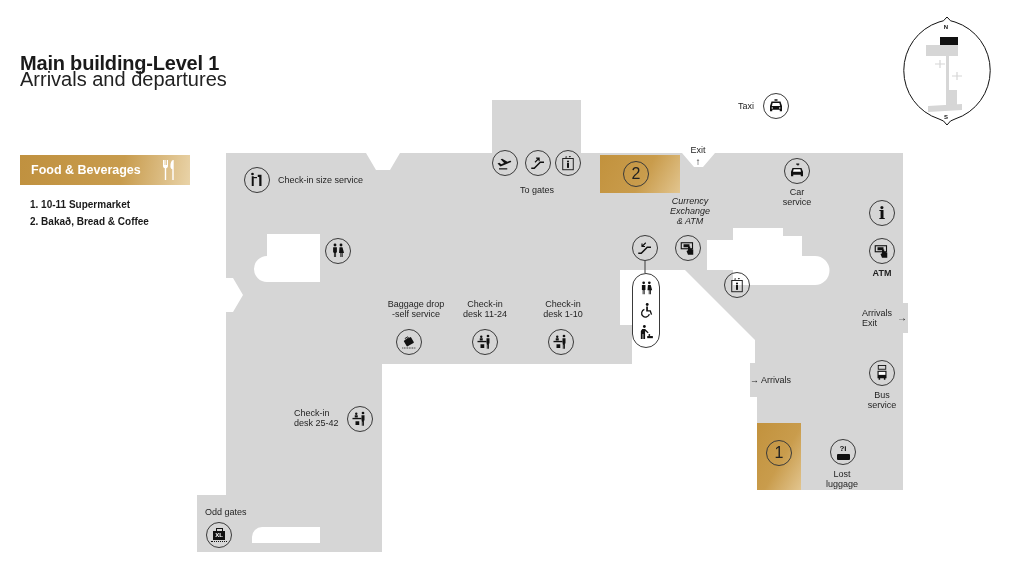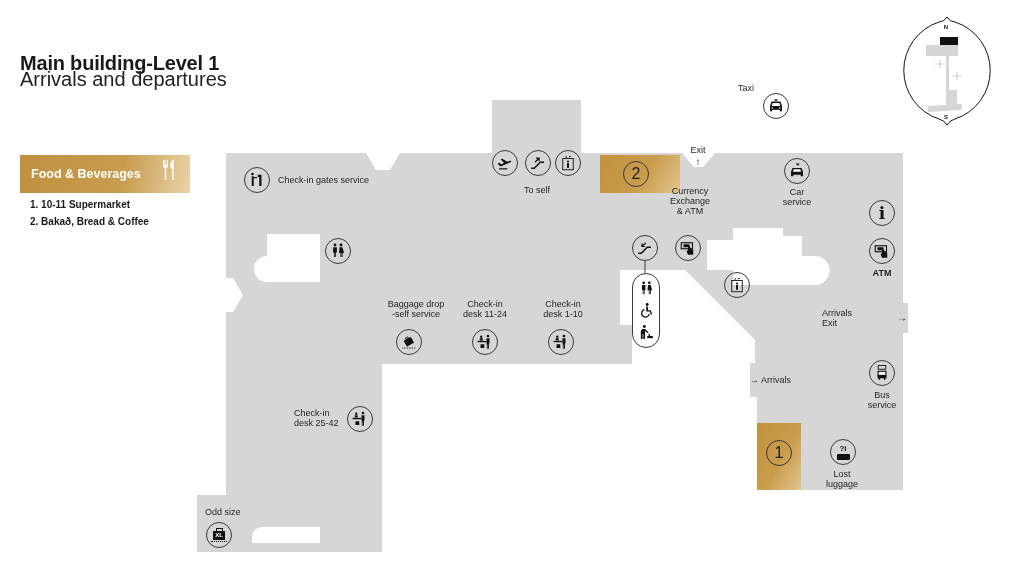--- a/index.html
+++ b/index.html
@@ -1,20 +1,20 @@
 <!DOCTYPE html>
 <html><head>
 <meta charset="utf-8">
 <style>
   html,body{margin:0;padding:0;background:#ffffff;}
   body{width:1024px;height:576px;position:relative;overflow:hidden;font-family:"Liberation Sans",sans-serif;color:#1a1a1a;}
   .abs{position:absolute;}
   .title{left:20px;top:52px;font-size:20px;font-weight:bold;letter-spacing:-0.2px;white-space:nowrap;}
   .subtitle{left:20px;top:68px;font-size:20px;font-weight:normal;white-space:nowrap;color:#222;}
-  .fb-banner{left:20px;top:155px;width:170px;height:38px;background:linear-gradient(100deg,#c0913f 0%,#c89c4e 60%,#e9d3a8 100%);display:flex;align-items:center;}
+  .fb-banner{left:20px;top:155px;width:170px;height:30px;background:linear-gradient(100deg,#c0913f 0%,#c89c4e 60%,#e9d3a8 100%);display:flex;align-items:center;}
   .fb-label{color:#fff;font-weight:bold;font-size:12.5px;margin-left:11px;white-space:nowrap;}
   .fb-icon{position:absolute;right:14px;top:5px;width:14px;height:20px;}
   .legend-item{left:30px;font-size:10px;font-weight:bold;color:#1a1a1a;white-space:nowrap;}
   .map-svg{left:0;top:0;width:1024px;height:576px;}
   .lbl{font-size:9px;line-height:10px;color:#1f1f1f;white-space:pre-line;}
   .ctr{text-align:center;transform:translateX(-50%);}
   .ic{position:absolute;width:26px;height:26px;border:1px solid #3a3a3a;border-radius:50%;box-sizing:border-box;display:flex;align-items:center;justify-content:center;}
   .ic svg{width:18px;height:18px;fill:#111;}
   .shop{position:absolute;background:linear-gradient(120deg,#c2923d 0%,#c99c4c 55%,#e2c58f 100%);}
   .shop-num{position:absolute;width:26px;height:26px;border:1px solid #3a3a3a;border-radius:50%;box-sizing:border-box;display:flex;align-items:center;justify-content:center;font-size:16px;color:#222;}
@@ -57,21 +57,21 @@
 </div>
 
 <div class="ic" style="left:244px;top:167px;">
   <svg viewBox="0 0 24 24">
       <circle cx="6" cy="4" r="1.8"></circle>
       <rect x="5" y="7" width="2.6" height="13"></rect>
       <rect x="7" y="8" width="5" height="1.6"></rect>
       <path d="M13 5h5v15h-3V8h-2z"></path>
     </svg>
 </div>
-<div class="abs lbl" style="left:278px;top:175px;">Check-in gates service</div>
+<div class="abs lbl" style="left:278px;top:175px;">Check-in size service</div>
 
 <div class="ic" style="left:325px;top:238px;">
   <svg viewBox="0 0 24 24">
       <circle cx="8" cy="4" r="1.9"></circle>
       <path d="M5.5 7h5v7h-1.1v6H8.3v-5.5h-.6V20H6.6v-6H5.5z"></path>
       <circle cx="16" cy="4" r="1.9"></circle>
       <path d="M14 7h4l2 7.5h-1.8V20h-1.2v-5.5h-.6V20h-1.2v-5.5H13.4z"></path>
     </svg>
 </div>
 
@@ -88,26 +88,26 @@
     </svg>
 </div>
 <div class="ic" style="left:555px;top:150px;">
   <svg viewBox="0 0 24 24">
       <rect x="5" y="6" width="14" height="15" fill="none" stroke="#111" stroke-width="1.2"></rect>
       <circle cx="12" cy="10" r="1.4"></circle>
       <rect x="10.7" y="12" width="2.6" height="6.5"></rect>
       <path d="M8 4.5l1.5-2 1.5 2zM13 2.5l1.5 2 1.5-2z"></path>
     </svg>
 </div>
-<div class="abs lbl ctr" style="left:537px;top:185px;">To self</div>
+<div class="abs lbl ctr" style="left:537px;top:185px;">To gates</div>
 
 <div class="abs lbl ctr" style="left:698px;top:145px;">Exit</div>
 <div class="abs arrow ctr" style="left:698px;top:156px;">↑</div>
 
-<div class="abs lbl" style="left:738px;top:83px;">Taxi</div>
+<div class="abs lbl" style="left:738px;top:101px;">Taxi</div>
 <div class="ic" style="left:763px;top:93px;">
   <svg viewBox="0 0 24 24">
       <rect x="10" y="3" width="4" height="2"></rect>
       <path d="M6 6h12l2 6v7h-3v-2H7v2H4v-7z"></path>
       <path d="M7.5 8h9l1 4h-11z" fill="#fff"></path>
       <circle cx="7" cy="14.5" r="1" fill="#fff"></circle>
       <circle cx="17" cy="14.5" r="1" fill="#fff"></circle>
     </svg>
 </div>
 
@@ -127,25 +127,25 @@
 
 <div class="ic" style="left:869px;top:238px;">
   <svg viewBox="0 0 24 24">
       <rect x="3" y="5" width="15" height="8" fill="none" stroke="#111" stroke-width="1.5"></rect>
       <rect x="6" y="7" width="8" height="4"></rect>
       <path d="M12 10h3v3l4 1v7h-7l-2-5 2-1z"></path>
     </svg>
 </div>
 <div class="abs lbl ctr" style="left:882px;top:268px;font-weight:bold;">ATM</div>
 
-<div class="abs lbl" style="left:822px;top:308px;">Arrivals
+<div class="abs lbl" style="left:862px;top:308px;">Arrivals
 Exit</div>
 <div class="abs arrow" style="left:897px;top:312px;">→</div>
 
-<div class="abs lbl ctr" style="left:690px;top:186px;">Currency
+<div class="abs lbl ctr" style="left:690px;top:196px;font-style:italic;">Currency
 Exchange
 &amp; ATM</div>
 <div class="ic" style="left:675px;top:235px;">
   <svg viewBox="0 0 24 24">
       <rect x="3" y="5" width="15" height="8" fill="none" stroke="#111" stroke-width="1.5"></rect>
       <rect x="6" y="7" width="8" height="4"></rect>
       <path d="M12 10h3v3l4 1v7h-7l-2-5 2-1z"></path>
     </svg>
 </div>
 
@@ -250,21 +250,21 @@
   <svg viewBox="0 0 24 24">
       <circle cx="7" cy="5" r="1.6"></circle>
       <rect x="5" y="7" width="4" height="3"></rect>
       <rect x="2" y="10.5" width="12" height="1.8"></rect>
       <circle cx="16" cy="4" r="1.8"></circle>
       <path d="M14 7h4v7h-.8v7h-1.2v-5.5h-.4V21h-1.2v-7H14z"></path>
       <rect x="6" y="15" width="5" height="5"></rect>
     </svg>
 </div>
 
-<div class="abs lbl" style="left:205px;top:507px;">Odd size</div>
+<div class="abs lbl" style="left:205px;top:507px;">Odd gates</div>
 <div class="ic" style="left:206px;top:522px;">
   <div style="display:flex;flex-direction:column;align-items:center;">
     <span style="display:block;width:5px;height:2px;border:1px solid #111;border-bottom:none;"></span>
     <span style="display:block;background:#111;color:#fff;font-size:6px;font-weight:bold;padding:1px 2px;line-height:7px;">XL</span>
     <span style="display:block;width:16px;height:0;border-top:1px dotted #111;margin-top:1px;"></span>
   </div>
 </div>
 
 <svg class="abs compass" viewBox="894 16 108 112">
   <path fill="#ffffff" stroke="#111" stroke-width="1" d="M947,17 Q944,22 939,22 A51,51 0 0 0 939,119 Q944,120 947,125 Q950,120 955,119 A51,51 0 0 0 955,22 Q950,22 947,17 Z"></path>

